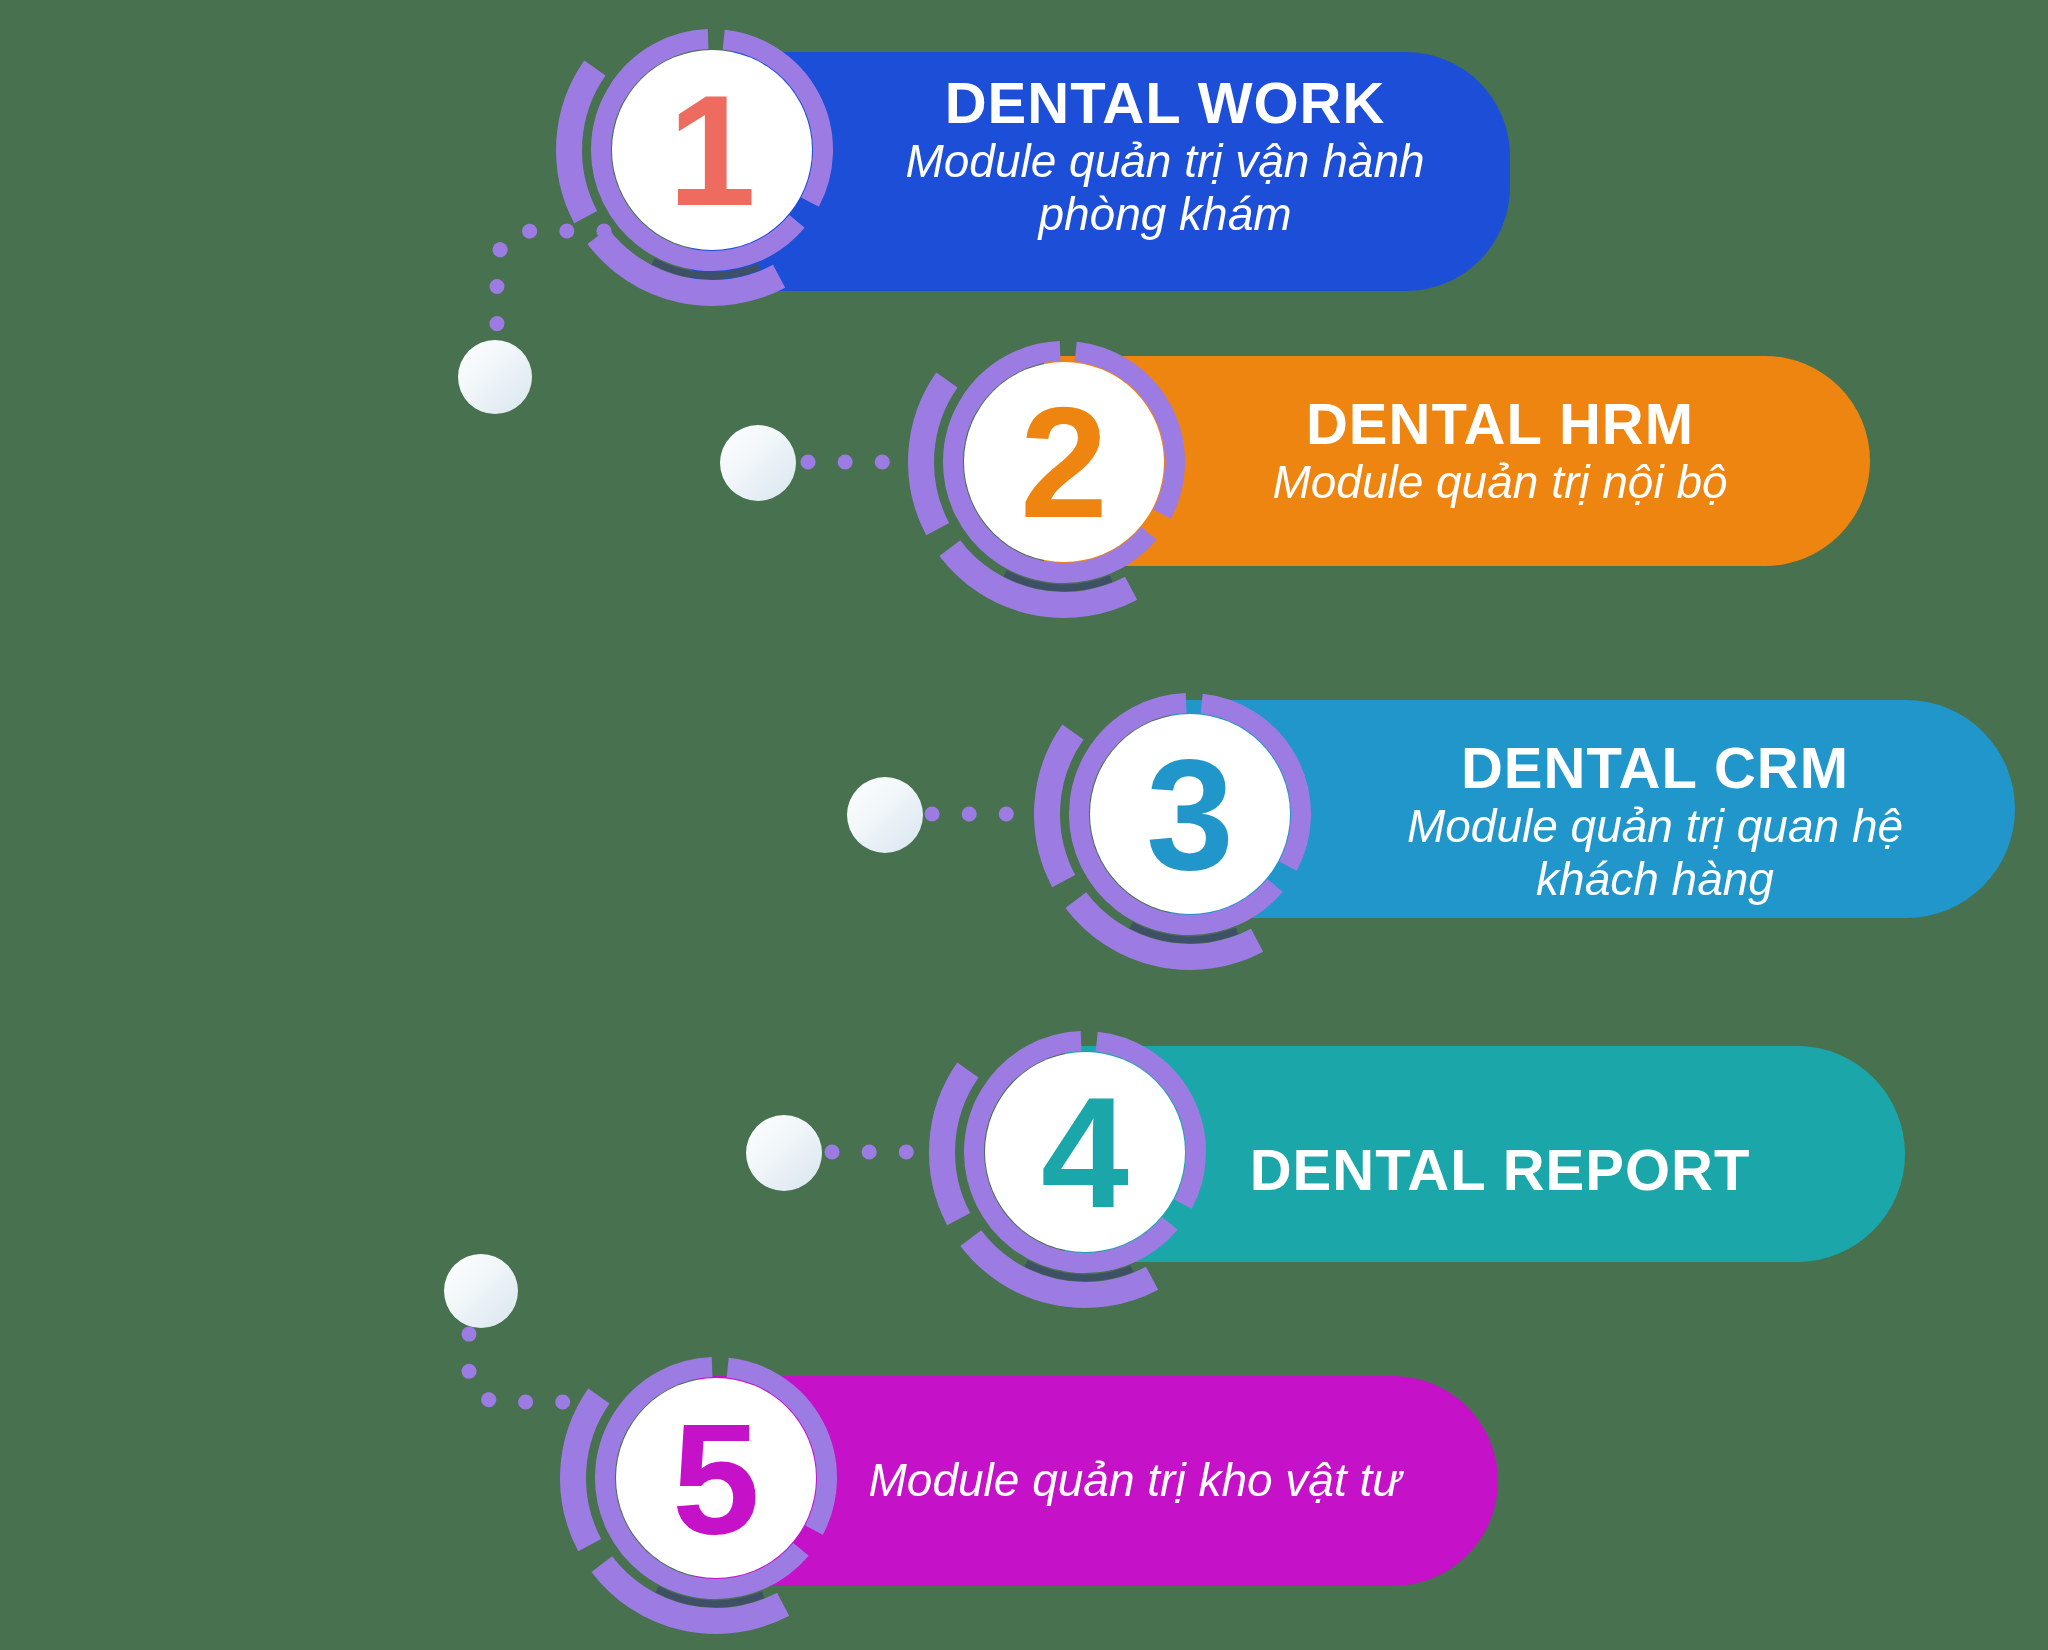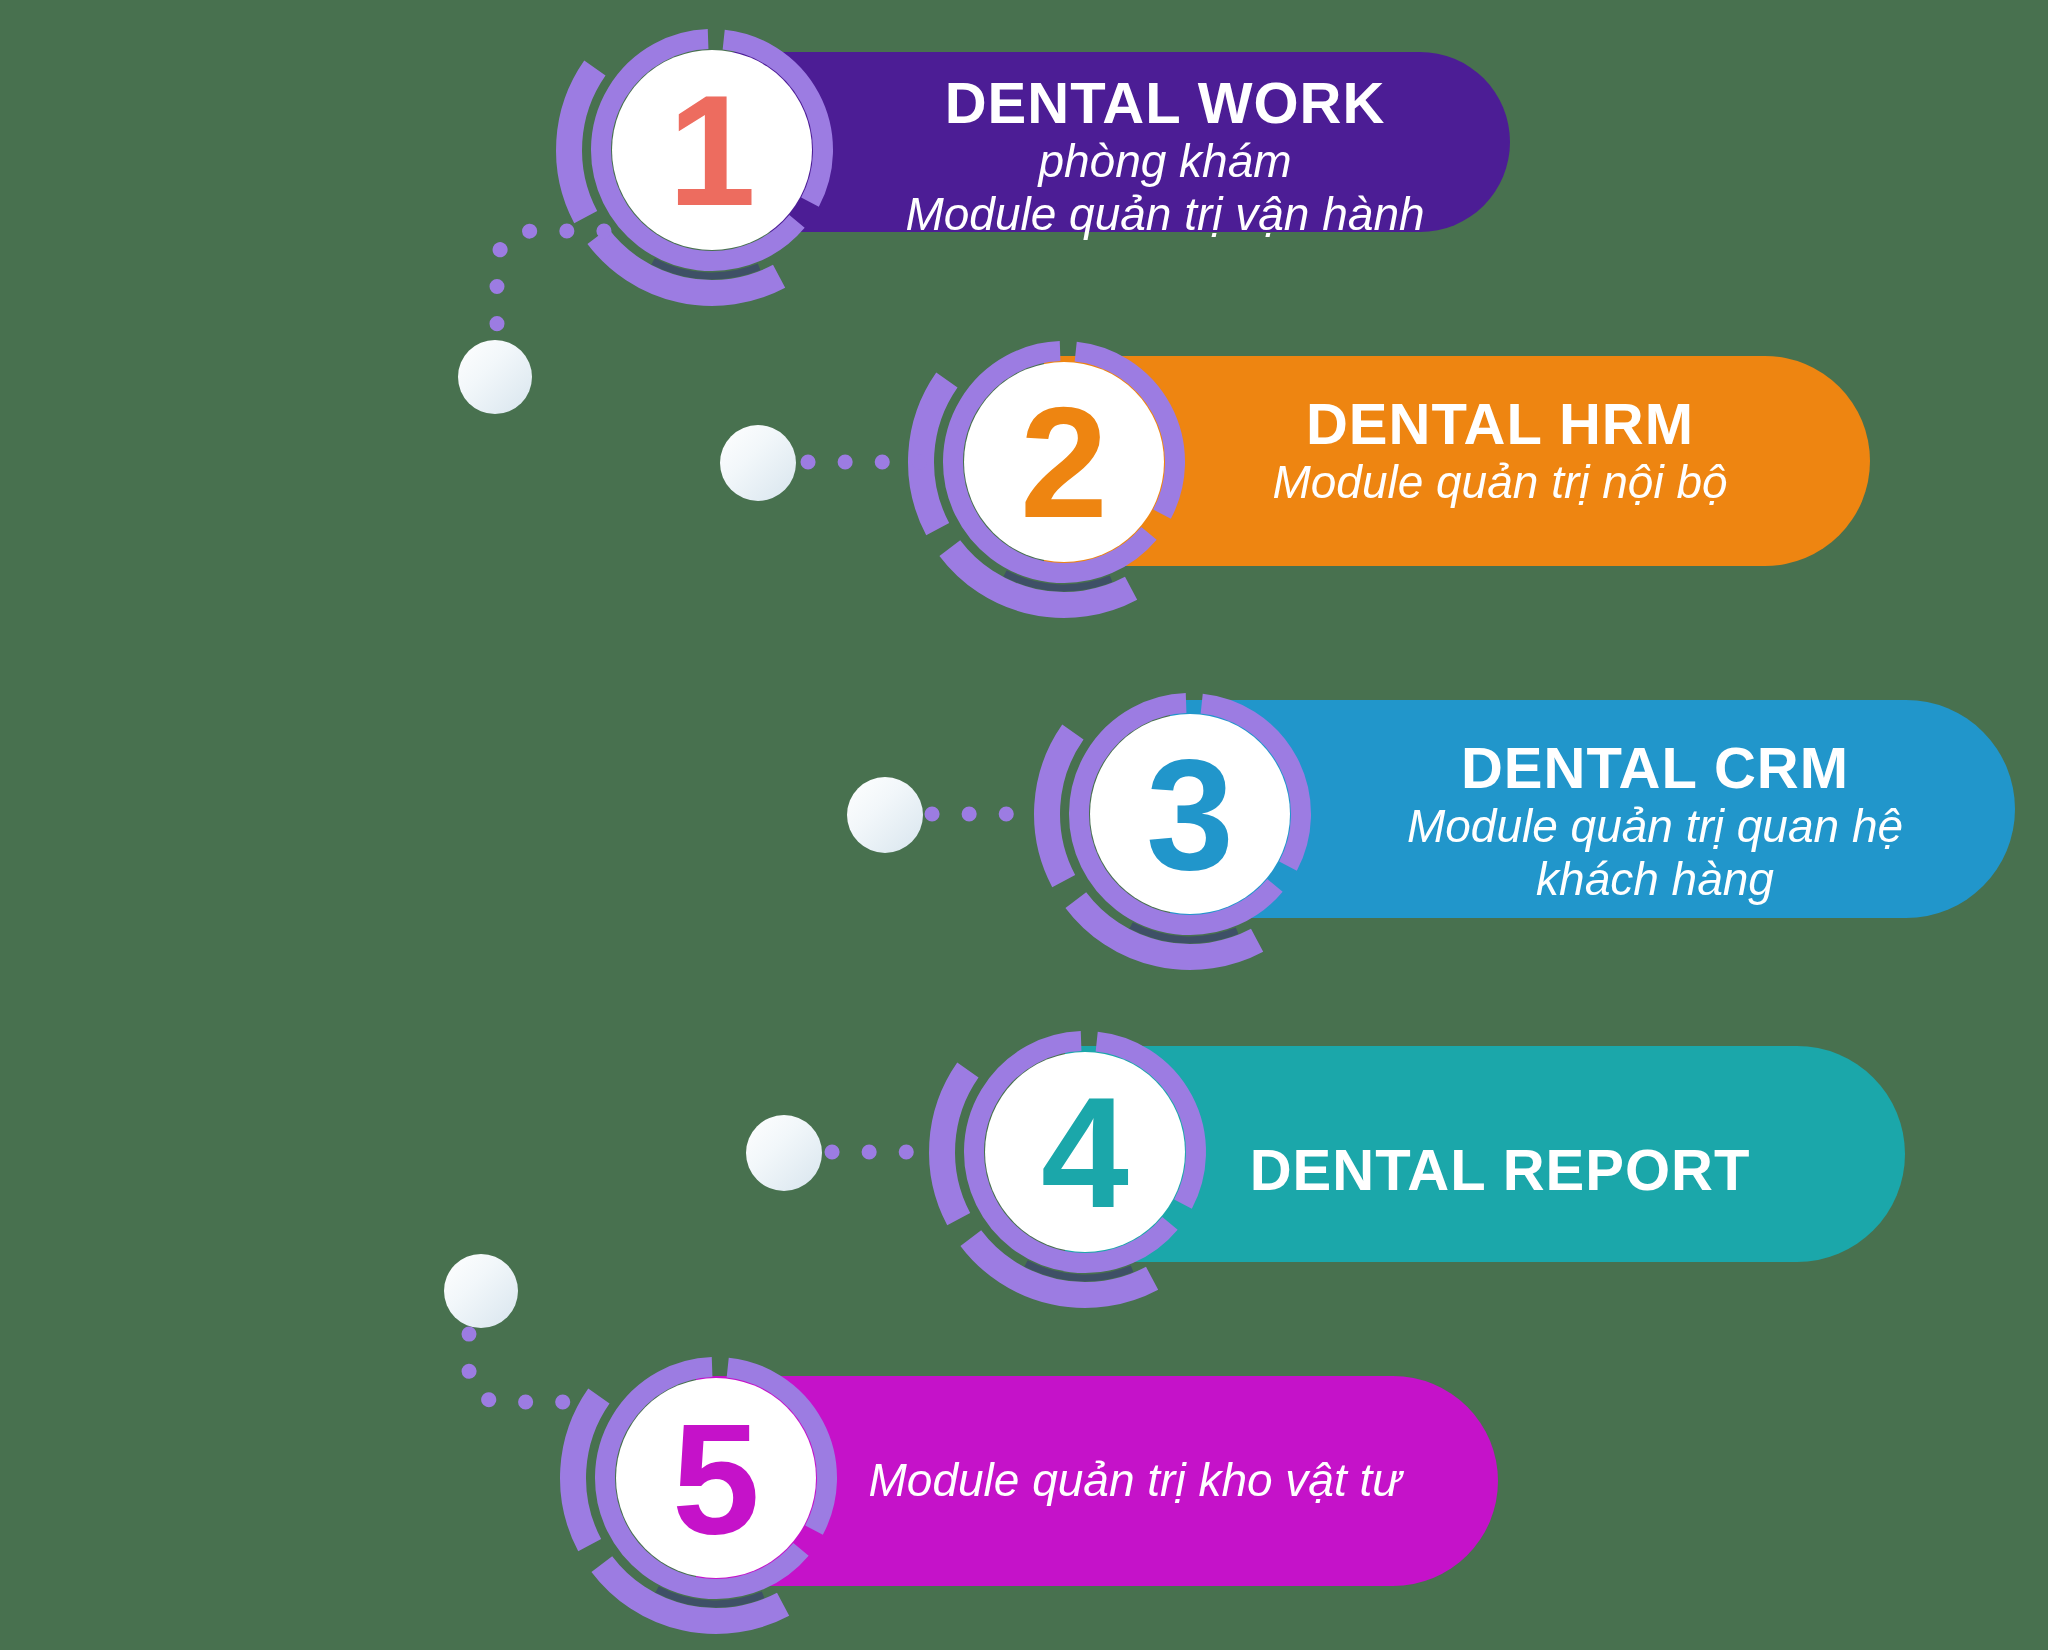--- a/index.html
+++ b/index.html
@@ -56,25 +56,25 @@
 
         <path d="M 245.0 231.4 A 111 111 0 1 1 156.1 49.1" fill="none" stroke="#9C7CE2" stroke-width="20"></path>
         <path d="M 171.7 49.6 A 111 111 0 0 1 258.0 212.1" fill="none" stroke="#9C7CE2" stroke-width="20"></path>
 
         <circle cx="160" cy="160" r="100" fill="#ffffff"></circle>
       </g>
     </defs>
   </svg>
 
   <div>
-    <div class="banner" style="left: 692px; top: 52px; width: 818px; height: 180px; border-radius: 0px 104px 104px 0px; background: #4c1d95;">
+    <div class="banner" style="left: 692px; top: 52px; width: 818px; height: 239px; border-radius: 0px 104px 104px 0px; background: #1d4ed8;">
       <div class="banner-text" style="left:143px;top:0;width:660px;height:208px;">
         <div class="banner-title">DENTAL WORK</div>
+        <div class="banner-sub">Module quản trị vận hành</div>
         <div class="banner-sub">phòng khám</div>
-        <div class="banner-sub">Module quản trị vận hành</div>
       </div>
     </div>
     <div class="node" style="left:552px;top:-10px;">
       <svg width="320" height="320" viewBox="0 0 320 320">
         <use href="#node-ring"></use>
       </svg>
       <div class="node-number" style="color: rgb(237, 108, 95);">1</div>
     </div>
   </div>
 

